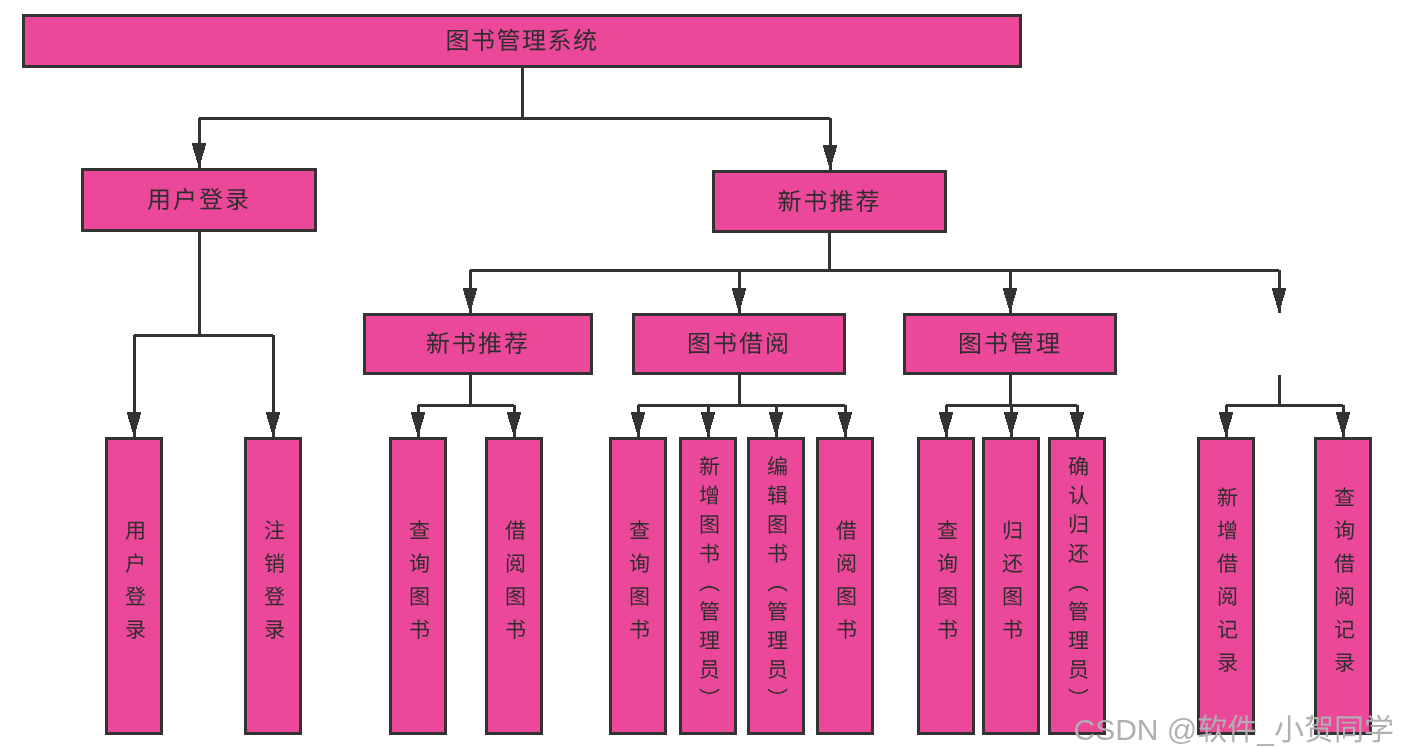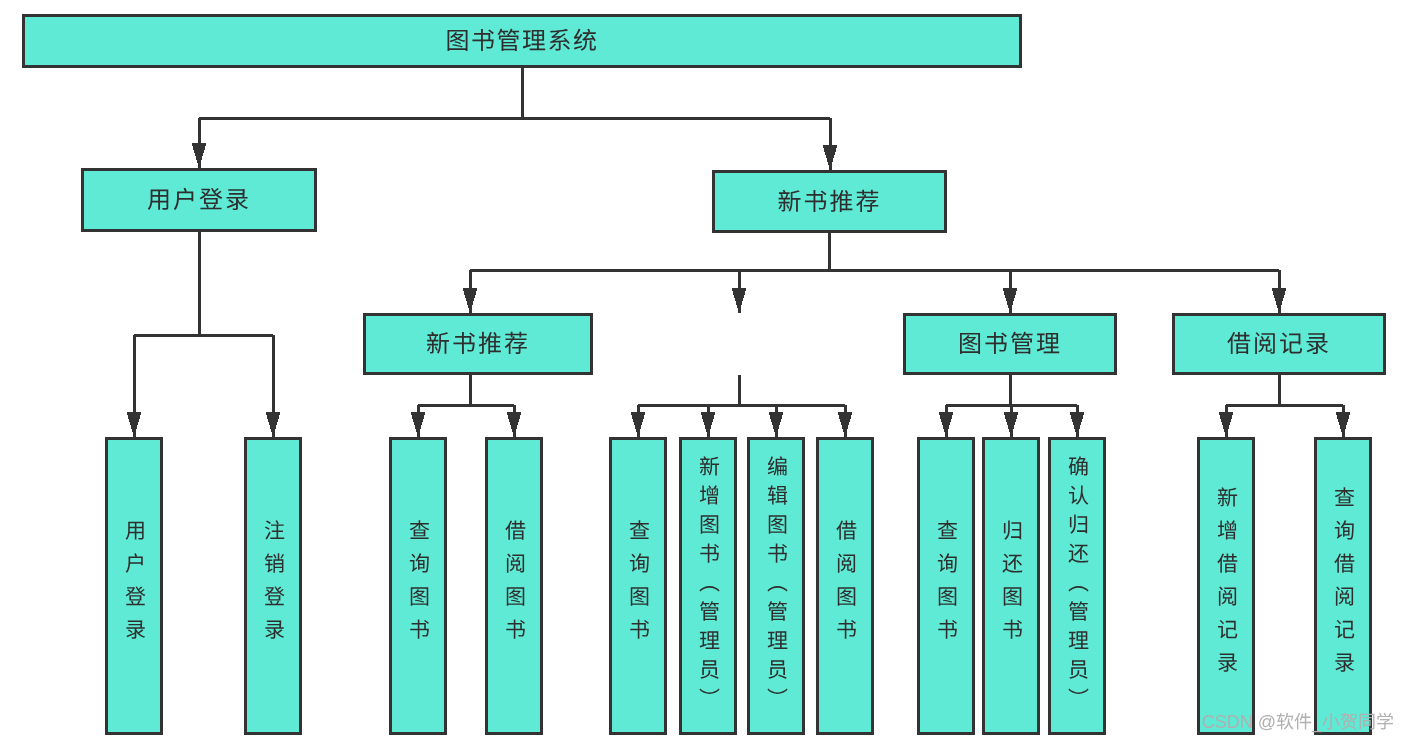--- a/index.html
+++ b/index.html
@@ -24,21 +24,21 @@
     width: 1405px; height: 747px;
   }
   svg.connectors .wire {
     stroke: var(--line);
     stroke-width: 3;
     fill: none;
   }
   svg.connectors .arrow { fill: var(--line); }
   .node {
     position: absolute;
-    background: #5eead4;
+    background: #ec4899;
     border: 3px solid var(--line);
     display: flex;
     align-items: center;
     justify-content: center;
     color: var(--text);
   }
   .node.h span {
     font-size: 24px;
     letter-spacing: 2px;
     line-height: 1;
@@ -50,21 +50,21 @@
     text-orientation: mixed;
     font-size: 21px;
     line-height: 1;
     letter-spacing: 12px;
   }
   .node.v span.tight { letter-spacing: 8px; }
   .watermark {
     position: absolute;
     top: 712px;
     right: 11px;
-    font-size: 18px;
+    font-size: 30px;
     line-height: 1.2;
     color: var(--watermark);
     white-space: nowrap;
   }
 </style>
 </head>
 <body>
 
 <div class="canvas">
 
@@ -117,25 +117,25 @@
   <div class="node h" style="left:81px;top:168px;width:236px;height:64px">
     <span>用户登录</span>
   </div>
   <div class="node h" style="left:712px;top:170px;width:235px;height:63px">
     <span>新书推荐</span>
   </div>
 
   <div class="node h" style="left:363px;top:313px;width:230px;height:62px">
     <span>新书推荐</span>
   </div>
+  <div class="node h" style="left:632px;top:313px;width:214px;height:62px">
+    <span>图书借阅</span>
+  </div>
   <div class="node h" style="left:903px;top:313px;width:214px;height:62px">
     <span>图书管理</span>
-  </div>
-  <div class="node h" style="left:1172px;top:313px;width:214px;height:62px">
-    <span>借阅记录</span>
   </div>
 
   <div class="node v" style="left:105px;top:437px;width:58px;height:298px">
     <span>用户登录</span>
   </div>
   <div class="node v" style="left:244px;top:437px;width:58px;height:298px">
     <span>注销登录</span>
   </div>
 
   <div class="node v" style="left:389px;top:437px;width:58px;height:298px">

